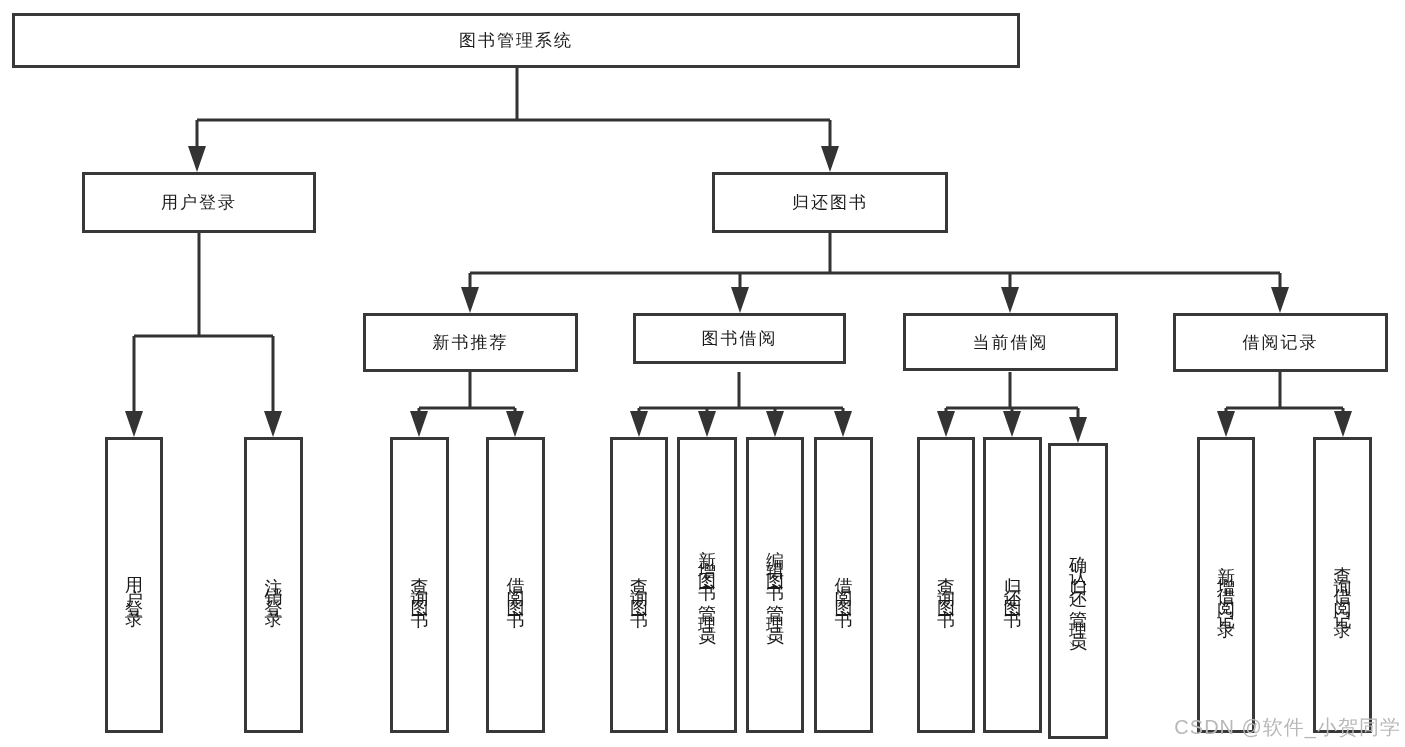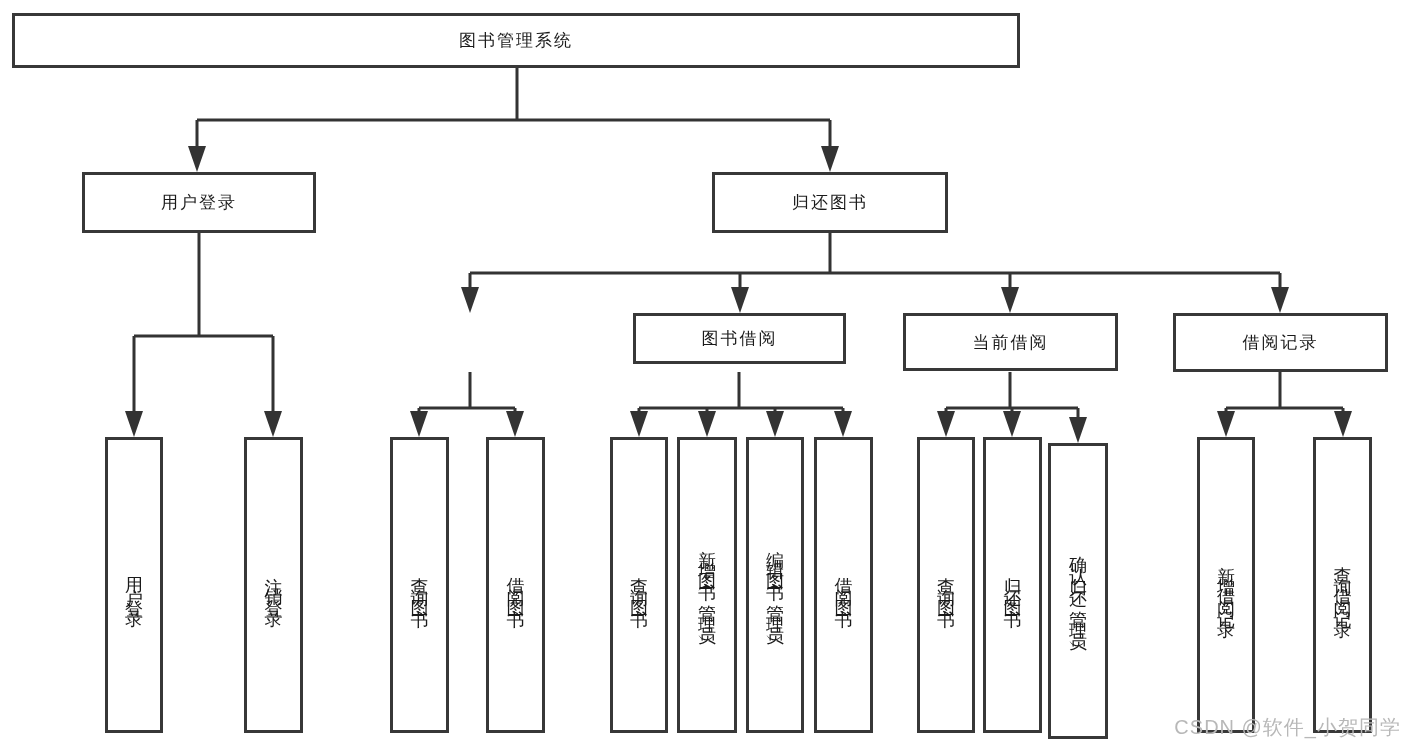--- a/index.html
+++ b/index.html
@@ -66,20 +66,23 @@
     <span>图书管理系统</span>
   </div>
 
   <div class="node h-node" style="left:82px;top:172px;width:234px;height:61px">
     <span>用户登录</span>
   </div>
   <div class="node h-node" style="left:712px;top:172px;width:236px;height:61px">
     <span>归还图书</span>
   </div>
 
+  <div class="node h-node" style="left:363px;top:313px;width:215px;height:59px">
+    <span>新书推荐</span>
+  </div>
   <div class="node h-node" style="left:633px;top:313px;width:213px;height:51px">
     <span>图书借阅</span>
   </div>
   <div class="node h-node" style="left:903px;top:313px;width:215px;height:58px">
     <span>当前借阅</span>
   </div>
   <div class="node h-node" style="left:1173px;top:313px;width:215px;height:59px">
     <span>借阅记录</span>
   </div>
 

